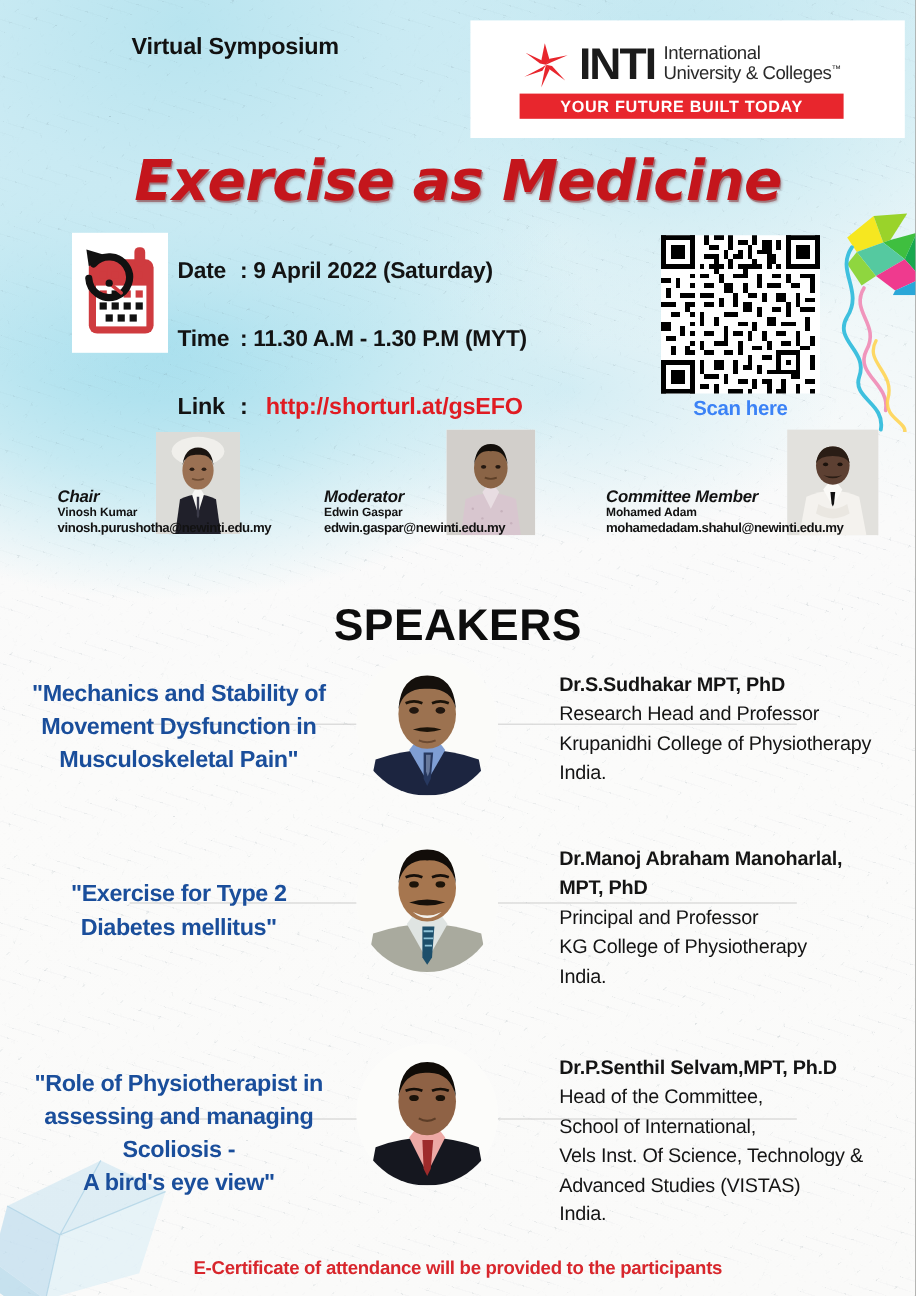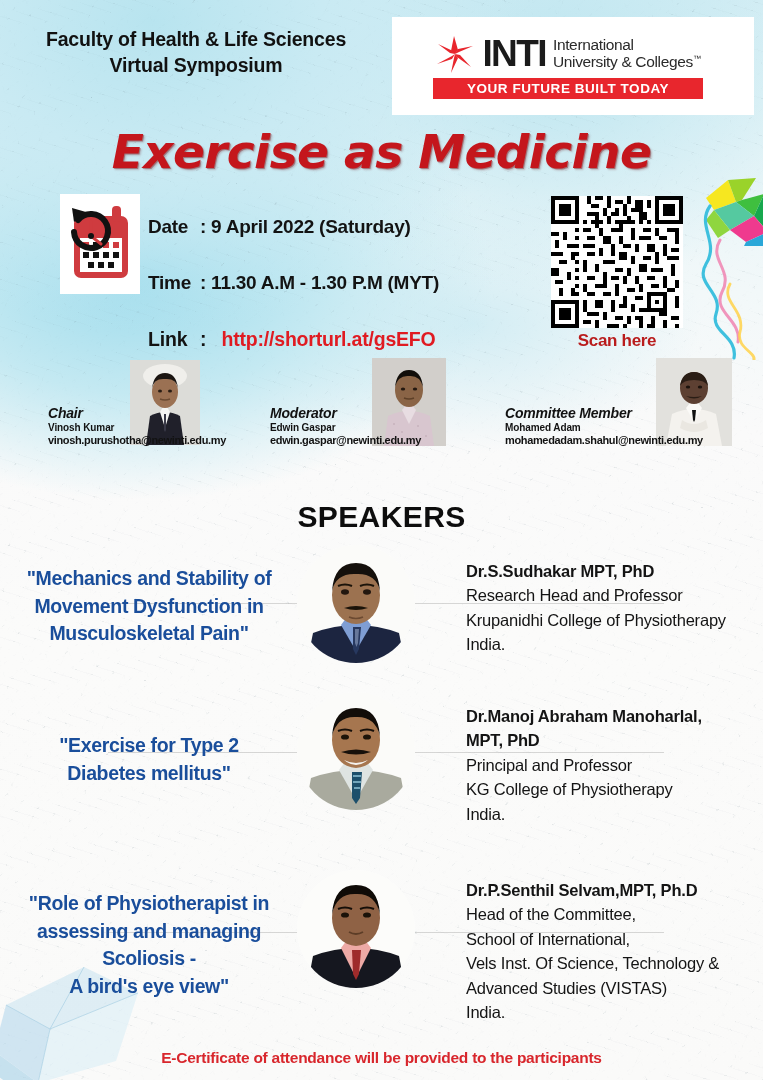--- a/index.html
+++ b/index.html
@@ -98,21 +98,21 @@
   .info-block{ position:absolute; left:148px; top:216px; width:400px; color:#131313; }
   .info-line{ font-size:19px; font-weight:bold; letter-spacing:-.25px; margin-bottom:34px; }
   .info-line .lbl{ display:inline-block; min-width:52px; }
   .link-line{ font-size:19.5px; font-weight:bold; letter-spacing:-.2px; margin-top:8px; }
   .link-line .lbl{ display:inline-block; min-width:52px; color:#131313; }
   .link-line .url{ color:#e01b22; margin-left:10px; }
 
   
   .qr-wrap{ position:absolute; left:544px; top:196px; width:146px; }
   .qr-code{ width:146px; height:132px; display:block; }
-  .qr-label{ text-align:center; font-weight:bold; font-size:17px; color:#b91c1c; margin-top:3px; letter-spacing:-.3px; }
+  .qr-label{ text-align:center; font-weight:bold; font-size:17px; color:#3b82f6; margin-top:3px; letter-spacing:-.3px; }
 
   
   .kite{ position:absolute; left:684px; top:176px; width:90px; height:70px; }
   .ribbon{ position:absolute; left:690px; top:200px; width:80px; height:160px; }
 
   
   .origami-bl{ position:absolute; left:-12px; top:965px; width:175px; height:120px; opacity:.75; }
 
   
   .committee{ position:absolute; left:0; top:355px; width:763px; height:115px; }
@@ -120,21 +120,21 @@
   .comm .photo{ position:absolute; overflow:hidden; background:#e8e8e6; }
   .comm .photo svg{ display:block; width:100%; height:100%; }
   .comm .txt{ position:absolute; color:#121212; }
   .comm .role{ font-weight:bold; font-style:italic; font-size:14px; letter-spacing:-.2px; }
   .comm .nm{ font-size:10px; font-weight:600; margin-top:1px; letter-spacing:-.1px; }
   .comm .eml{ font-size:11px; font-weight:bold; margin-top:1px; letter-spacing:-.35px; }
 
   
   .speakers-head{
     position:absolute; left:0; top:500px; width:763px; text-align:center;
-    font-weight:bold; font-size:30px; color:#0d0d0d; letter-spacing:.4px;
+    font-weight:bold; font-size:37px; color:#0d0d0d; letter-spacing:.4px;
   }
 
   
   .spk{ position:absolute; left:0; width:763px; }
   .spk .topic{
     position:absolute; left:4px; width:290px; text-align:center;
     color:#1a4e9b; font-weight:bold; font-size:19.5px; line-height:1.42; letter-spacing:-.35px;
   }
   .spk .rule{
     position:absolute; left:108px; width:556px; height:1px;
@@ -184,21 +184,20 @@
 
   <svg class="origami-bl" viewBox="0 0 175 120">
     <polygon points="96,2 150,28 62,64 18,40" fill="#cfe6f2" opacity=".85"></polygon>
     <polygon points="18,40 62,64 50,118 6,86" fill="#bcdcee" opacity=".9"></polygon>
     <polygon points="62,64 150,28 128,96 50,118" fill="#d9edf6" opacity=".8"></polygon>
     <polygon points="6,86 50,118 22,120 0,104" fill="#a9d2e8" opacity=".85"></polygon>
     <path d="M96 2 L62 64 L50 118 M18 40 L62 64 L150 28" stroke="#8cc0dc" stroke-width="1" fill="none" opacity=".7"></path>
   </svg>
 
   <div class="faculty-head">
-    <span>Faculty of Health  &amp; Life Sciences</span>
     <span class="l2">Virtual Symposium</span>
   </div>
 
   <div class="inti-logo">
     <div class="inti-top">
       <svg class="inti-star" viewBox="0 0 40 40">
         <g fill="#e8262d">
           <path d="M19 2 L23 16 L20 20 L16 17 Z"></path>
           <path d="M38 12 L24 18 L20 20 L23 15 Z"></path>
           <path d="M36 33 L22 23 L20 20 L25 21 Z"></path>

